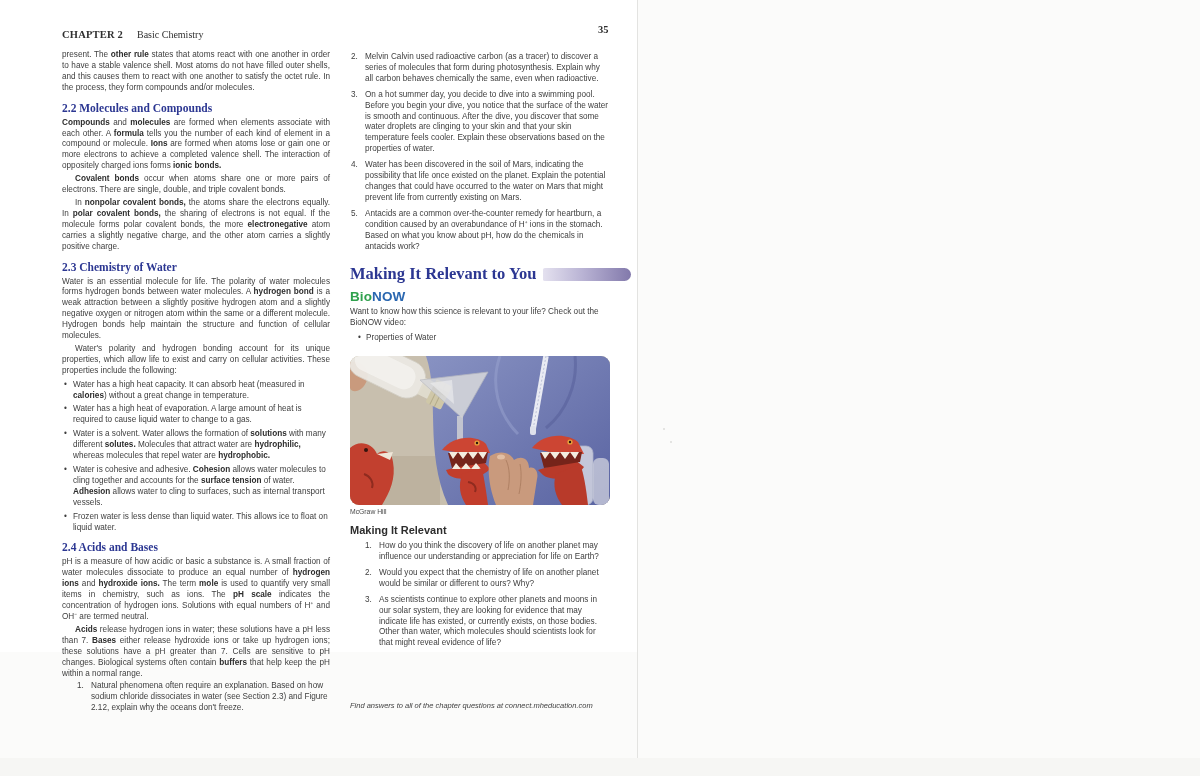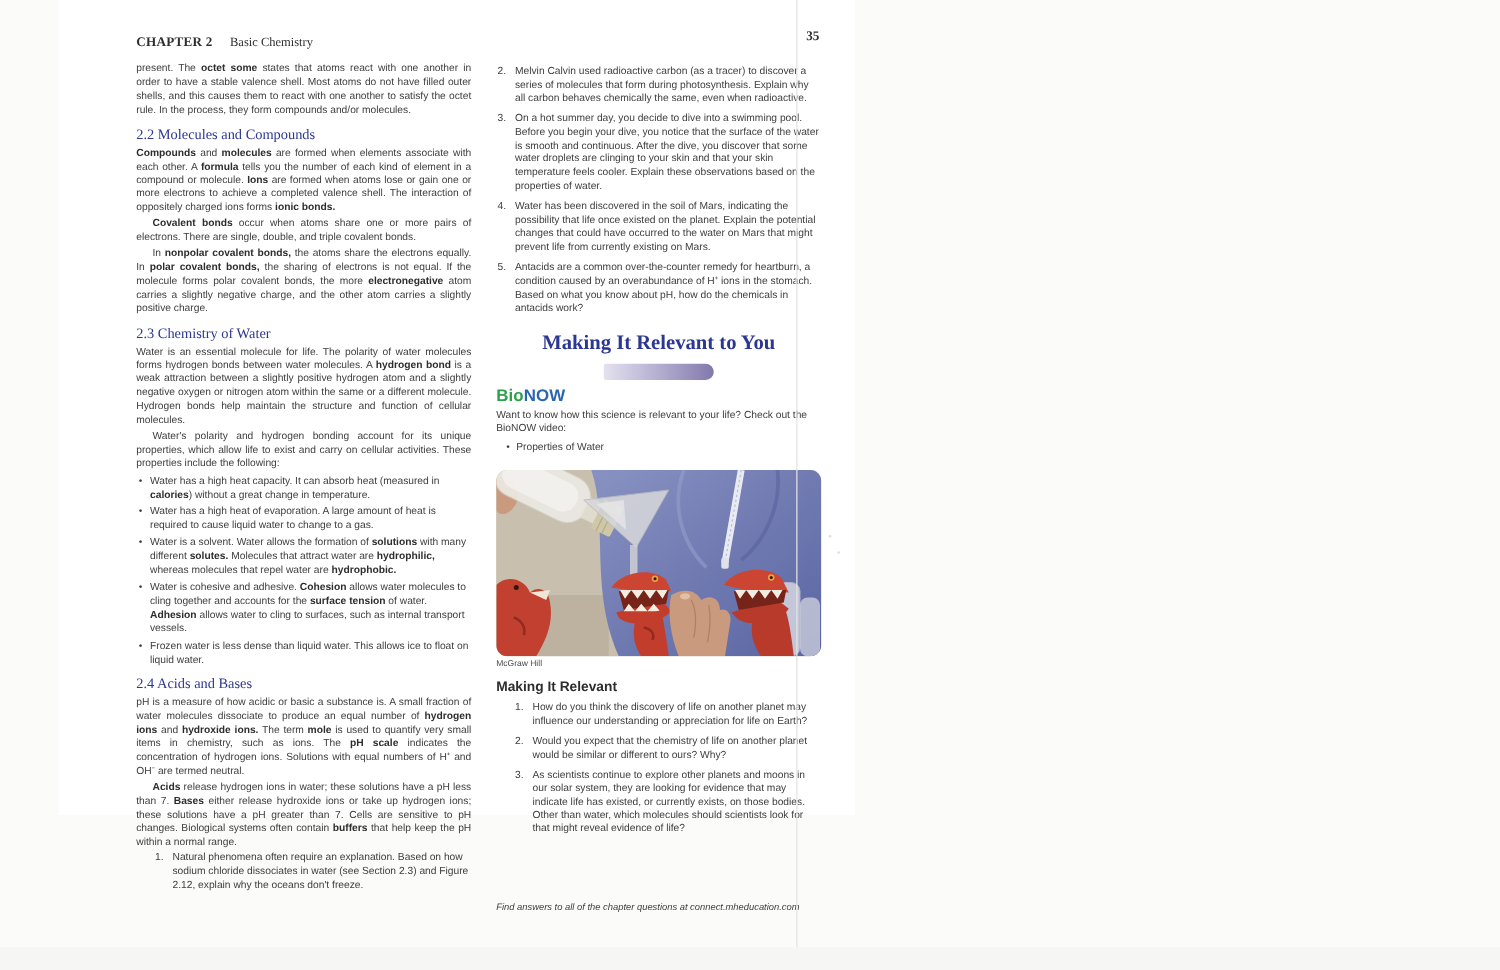--- a/index.html
+++ b/index.html
@@ -5,21 +5,20 @@
   html,body{margin:0;padding:0;}
   body{
     width:1200px;height:776px;position:relative;overflow:hidden;
     background:#fbfbfa;
     font-family:"Liberation Sans",sans-serif;
     -webkit-font-smoothing:antialiased;
   }
   .page{
     position:absolute;left:0;top:0;width:637px;height:652px;
     background:#ffffff;
-    margin-left:47px;
   }
   .page-edge{
     position:absolute;left:637px;top:0;width:1px;height:776px;
     background:#e3e3e1;
   }
   .scan-bottom{
     position:absolute;left:0;top:758px;width:1200px;height:18px;
     background:#f6f6f4;
   }
   .speck{position:absolute;width:2px;height:2px;border-radius:50%;background:#dcdcda;}
@@ -36,24 +35,24 @@
   .col-right{left:350px;width:260px;}
 
   .body-p{
     font-size:8.2px;line-height:10.9px;color:#3e3e3e;
     margin:0 0 2px 0;text-align:justify;
   }
   .body-p .b, .qtext .b, .bullet-text .b{font-weight:bold;color:#2d2d2d;}
   .indent{text-indent:13px;}
 
   h2.section{
-    font-family:"Liberation Serif",serif;font-weight:normal;
+    font-family:"Liberation Serif",serif;font-weight:bold;
     font-size:11.5px;color:#2c3792;margin:8px 0 4px 0;
   }
-  .feature-row{display:flex;align-items:center;gap:7px;margin:12px 0 5px 0;flex-direction:column;}
+  .feature-row{display:flex;align-items:center;gap:7px;margin:12px 0 5px 0;}
   h1.feature{
     font-family:"Liberation Serif",serif;font-weight:bold;
     font-size:16.5px;color:#2c3792;margin:0;white-space:nowrap;
   }
   .bar{
     height:12px;border-radius:2px 7px 7px 2px;flex:0 0 auto;
     background:linear-gradient(90deg,#e4e1ef 0%,#b9b3d4 45%,#8279ab 100%);
   }
   .bar-small{width:46px;}
   .bar-large{width:88px;height:13px;}
@@ -97,21 +96,21 @@
 <body>
 
 <div class="page">
 
   <div class="pg-header">
     <span class="chapter-label">CHAPTER 2</span><span class="chapter-title">Basic Chemistry</span>
     <span class="page-number">35</span>
   </div>
 
   <div class="col col-left">
-    <p class="body-p"><span>present. The </span><span class="b">octet some</span><span> states that atoms react with one another in order to have a stable valence shell. Most atoms do not have filled outer shells, and this causes them to react with one another to satisfy the octet rule. In the process, they form compounds and/or molecules.</span></p>
+    <p class="body-p"><span>present. The </span><span class="b">other rule</span><span> states that atoms react with one another in order to have a stable valence shell. Most atoms do not have filled outer shells, and this causes them to react with one another to satisfy the octet rule. In the process, they form compounds and/or molecules.</span></p>
 
     <h2 class="section">2.2 Molecules and Compounds</h2>
     <p class="body-p"><span class="b">Compounds</span><span> and </span><span class="b">molecules</span><span> are formed when elements associate with each other. A </span><span class="b">formula</span><span> tells you the number of each kind of element in a compound or molecule. </span><span class="b">Ions</span><span> are formed when atoms lose or gain one or more electrons to achieve a completed valence shell. The interaction of oppositely charged ions forms </span><span class="b">ionic bonds.</span></p>
     <p class="body-p indent"><span class="b">Covalent bonds</span><span> occur when atoms share one or more pairs of electrons. There are single, double, and triple covalent bonds.</span></p>
     <p class="body-p indent"><span>In </span><span class="b">nonpolar covalent bonds,</span><span> the atoms share the electrons equally. In </span><span class="b">polar covalent bonds,</span><span> the sharing of electrons is not equal. If the molecule forms polar covalent bonds, the more </span><span class="b">electronegative</span><span> atom carries a slightly negative charge, and the other atom carries a slightly positive charge.</span></p>
 
     <h2 class="section">2.3 Chemistry of Water</h2>
     <p class="body-p"><span>Water is an essential molecule for life. The polarity of water molecules forms hydrogen bonds between water molecules. A </span><span class="b">hydrogen bond</span><span> is a weak attraction between a slightly positive hydrogen atom and a slightly negative oxygen or nitrogen atom within the same or a different molecule. Hydrogen bonds help maintain the structure and function of cellular molecules.</span></p>
     <p class="body-p indent"><span>Water's polarity and hydrogen bonding account for its unique properties, which allow life to exist and carry on cellular activities. These properties include the following:</span></p>
     <ul class="bullets">

